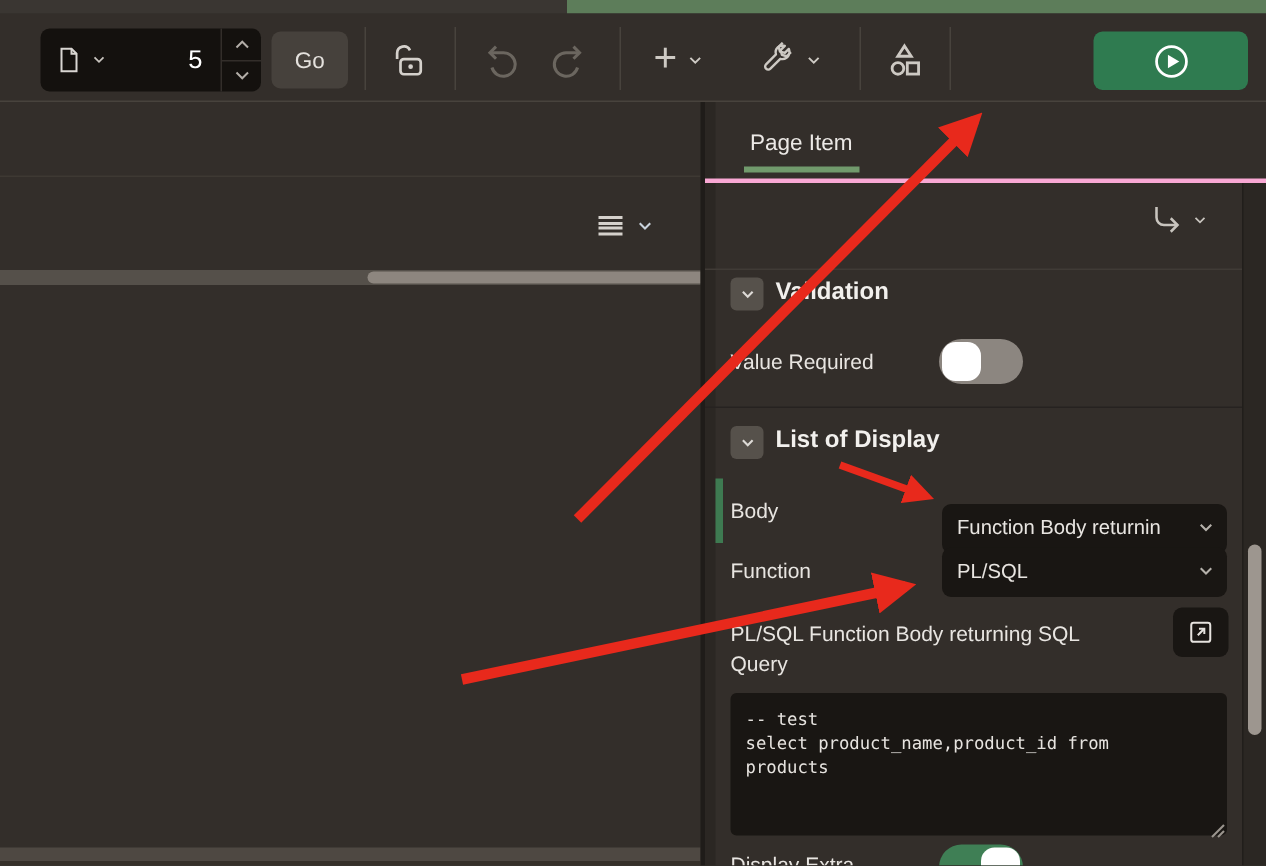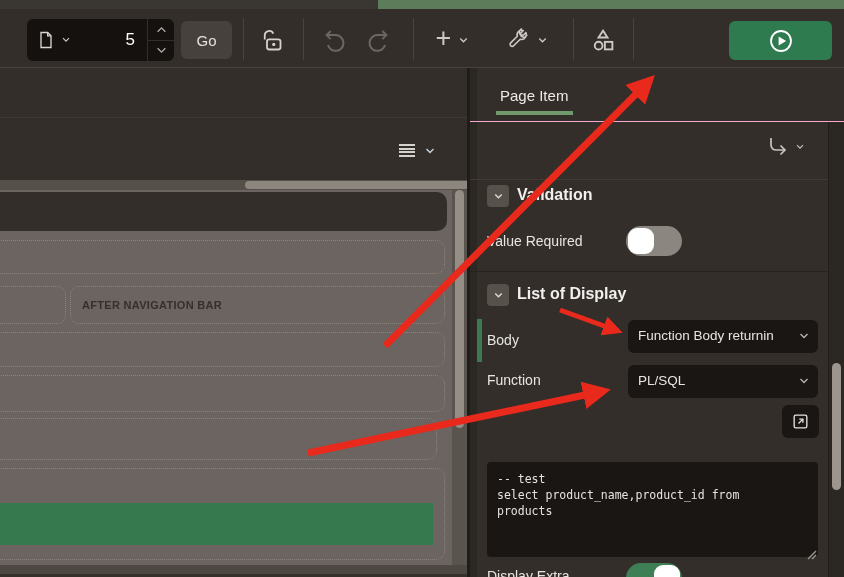--- a/index.html
+++ b/index.html
@@ -58,21 +58,21 @@
   .c-vthumb{left:455px;top:0;width:9px;height:238px;background:#958E87;border-radius:5px;}
   .bottom-strip{left:0;top:565px;width:467px;height:12px;background:#4E4842;border-bottom:3px solid #353029;box-sizing:border-box;}
 
   
   .splitter{left:467px;top:68px;width:3px;height:509px;background:#1F1C19;}
   .collapse-tri{left:470px;top:442px;width:0;height:0;border-top:7px solid transparent;border-bottom:7px solid transparent;border-left:9px solid #DCD9D5;cursor:pointer;}
 
   
   .panel{left:470px;top:68px;width:374px;height:509px;background:#332E2A;overflow:hidden;}
   .panel .gutter-left{position:absolute;left:0;top:0;width:7px;height:509px;background:#2B2723;}
-  .tab-row{position:absolute;left:0;top:0;width:374px;height:54px;border-bottom:1px solid #f9a8d4;box-sizing:border-box;}
+  .tab-row{position:absolute;left:0;top:0;width:374px;height:54px;border-bottom:3px solid #f9a8d4;box-sizing:border-box;}
   .tab-label{position:absolute;left:30px;top:19px;font-size:15px;color:#ECE9E6;cursor:pointer;}
   .tab-underline{position:absolute;left:26px;top:43px;width:77px;height:4px;background:#719A6C;}
   .filter-row{position:absolute;left:0;top:54px;width:374px;height:58px;border-bottom:1px solid #403B36;box-sizing:border-box;}
   .search-box{position:absolute;left:16px;top:9px;width:252px;height:39px;background:#1B1815;border-radius:8px;display:flex;align-items:center;}
   .search-box svg{margin-left:10px;color:#8A857F;flex:none;}
   .search-input{flex:1;background:transparent;border:none;outline:none;color:#E6E3DF;font-size:14px;padding:0 10px;font-family:inherit;min-width:0;}
   .search-input::placeholder{color:#98928B;}
   .goto-btn{position:absolute;left:296px;top:13px;display:flex;align-items:center;gap:4px;color:#C8C4BE;cursor:pointer;}
 
   .chev-btn{position:absolute;width:22px;height:22px;background:#56514B;border:none;border-radius:4px;color:#DDDAD6;display:flex;align-items:center;justify-content:center;cursor:pointer;padding:0;}
@@ -203,35 +203,20 @@
       </span>
     <span class="h2-chev">
       <svg width="14" height="14" viewBox="0 0 20 20" fill="none" stroke="#C9D2DC" stroke-width="2">
           <path d="M5 7l5 5 5-5"></path>
         </svg>
     </span>
   </div>
   <div class="abs hscroll"></div>
   <div class="abs hscroll-thumb"></div>
 
-  <div class="abs canvas">
-    <div class="abs c-darkbar"></div>
-    <div class="abs dashed c-box1"></div>
-    <div class="abs dashed c-box-sm"></div>
-    <div class="abs dashed c-box-nav">
-      <span>AFTER NAVIGATION BAR</span>
-    </div>
-    <div class="abs dashed c-box2"></div>
-    <div class="abs dashed c-box3"></div>
-    <div class="abs dashed c-box4"></div>
-    <div class="abs dashed c-box5"></div>
-    <div class="abs c-green"></div>
-    <div class="abs c-vtrack"></div>
-    <div class="abs c-vthumb"></div>
-  </div>
   <div class="abs bottom-strip"></div>
 
   <div class="abs splitter"></div>
   <div class="abs collapse-tri"></div>
 
   <div class="abs panel">
     <div class="gutter-left"></div>
 
     <div class="tab-row">
       <span class="tab-label">Page Item</span>
@@ -265,35 +250,36 @@
 
     <button class="chev-btn" style="left:17px;top:216px">
       <svg width="13" height="13" viewBox="0 0 20 20" fill="none" stroke="currentColor" stroke-width="2.2">
           <path d="M5 7l5 5 5-5"></path>
         </svg>
     </button>
     <span class="sec-title" style="left:47px;top:217px">List of Display</span>
 
     <span class="chg-bar" style="top:251px;height:43px"></span>
     <span class="fld-label" style="left:17px;top:264px">Body</span>
-    <span class="select" style="left:158px;top:252px">
+    <span class="select" style="left:158px;top:268px">
       <span class="val">Function Body returnin</span>
       <span class="chev"><svg width="14" height="14" viewBox="0 0 20 20" fill="none" stroke="currentColor" stroke-width="2">
             <path d="M5 7l5 5 5-5"></path>
           </svg></span>
     </span>
 
     <span class="fld-label" style="left:17px;top:304px">Function</span>
     <span class="select" style="left:158px;top:297px">
       <span class="val">PL/SQL</span>
       <span class="chev"><svg width="14" height="14" viewBox="0 0 20 20" fill="none" stroke="currentColor" stroke-width="2">
             <path d="M5 7l5 5 5-5"></path>
           </svg></span>
     </span>
 
+    <div class="code-label">PL/SQL Function Body returning SQL Query</div>
     <button class="popout-btn">
       <svg width="19" height="19" viewBox="0 0 24 24" fill="none" stroke="currentColor" stroke-width="1.7">
           <rect x="4" y="4" width="16" height="16" rx="2"></rect>
           <path d="M9.5 14.5 15 9"></path>
           <path d="M10.5 9H15v4.5"></path>
         </svg>
     </button>
     <textarea class="code-area" spellcheck="false" style="">-- test
 select product_name,product_id from
 products</textarea>

